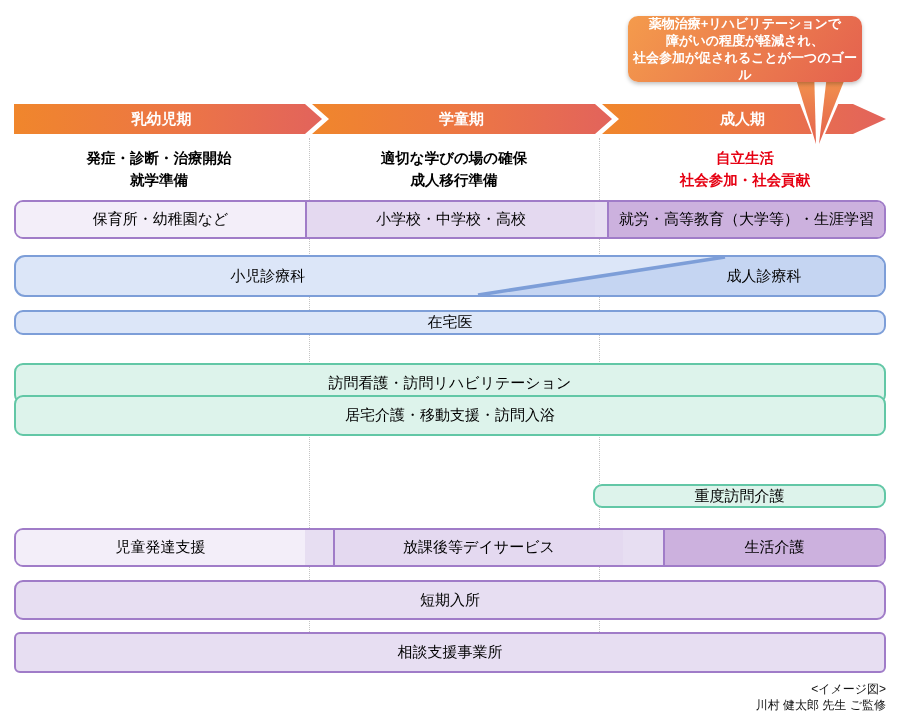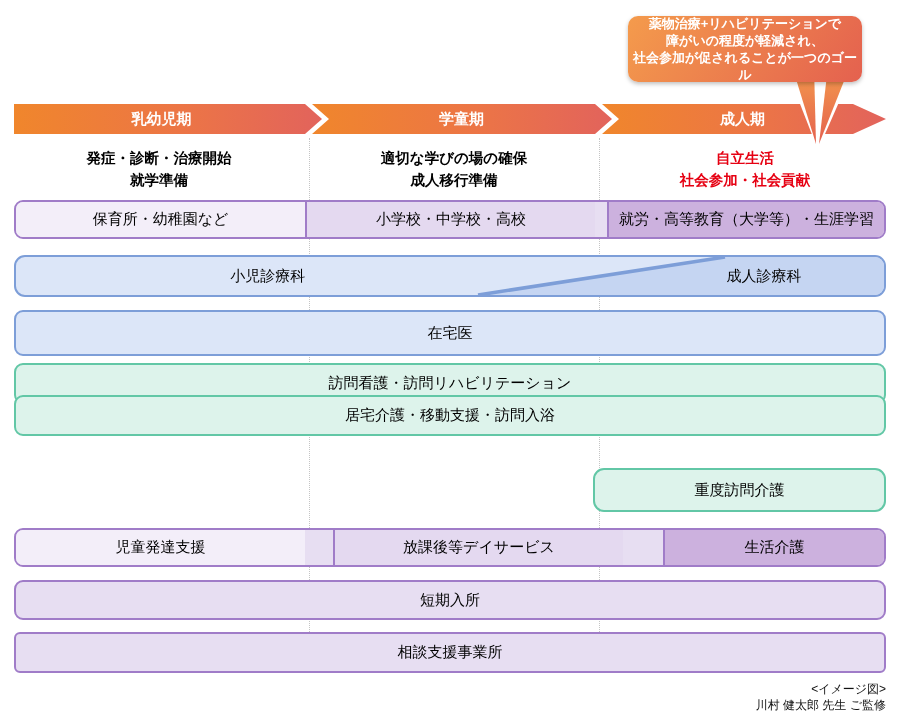--- a/index.html
+++ b/index.html
@@ -137,33 +137,33 @@
       <line x1="462" y1="38" x2="709" y2="0" stroke="var(--c-blue-border,#7D9ED8)" stroke-width="3.5"></line>
     </svg>
     <div class="clinic-label clinic-left">
         <span>小児診療科</span>
       </div>
     <div class="clinic-label clinic-right">
         <span>成人診療科</span>
       </div>
   </div>
 
-  <div class="row blue single" style="top:310px;height:46px;">
+  <div class="row blue single" style="top:310px;height:25px;">
     <span class="center">在宅医</span>
   </div>
 
   <div class="row green single" style="top:363px;height:41px;">
     <span class="center">訪問看護・訪問リハビリテーション</span>
   </div>
 
   <div class="row green single" style="top:395px;height:41px;">
     <span class="center">居宅介護・移動支援・訪問入浴</span>
   </div>
 
-  <div class="row green single row6" style="top:468px;height:44px;border-radius:11px;">
+  <div class="row green single row6" style="top:484px;height:24px;">
     <span class="center">重度訪問介護</span>
   </div>
 
   <div class="row purple" style="top:528px;height:39px;gap:28px;">
     <div class="cell w1 fill-light">
         <span>児童発達支援</span>
       </div>
     <div class="cell w2 fill-mid">
         <span>放課後等デイサービス</span>
       </div>

